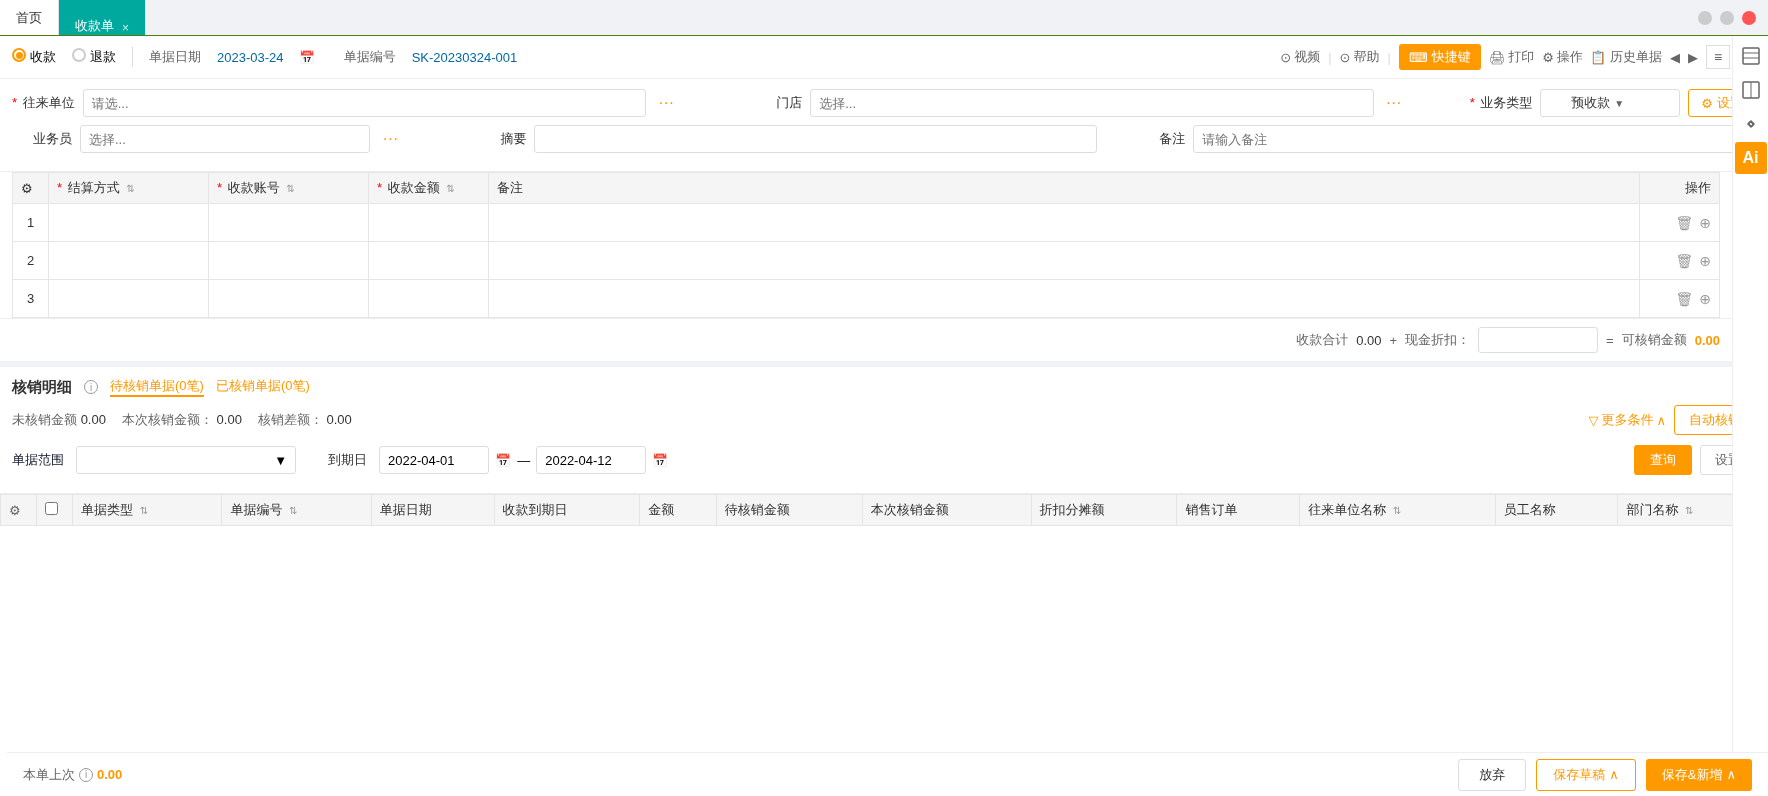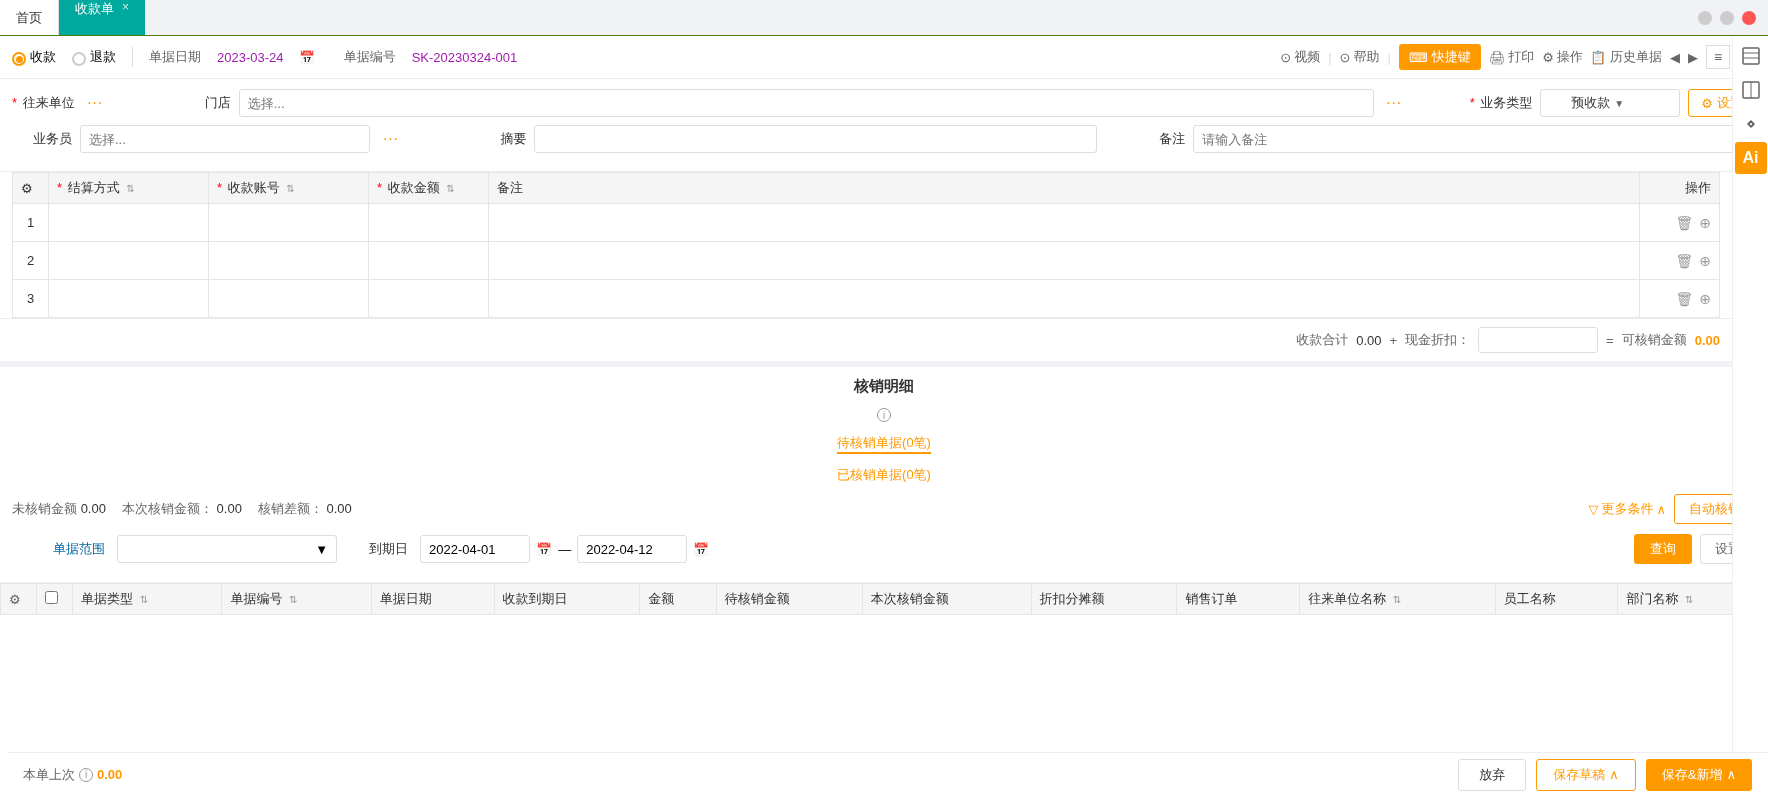--- a/index.html
+++ b/index.html
@@ -18,21 +18,21 @@
       padding: 0 16px;
       height: 100%;
       display: flex; align-items: center;
       border-right: 1px solid #ddd;
     }
     .tab-active {
       background: #00a99d;
       color: #fff;
       padding: 0 16px;
       height: 100%;
-      display: flex; align-items: flex-start;
+      display: flex; align-items: flex-end;
       gap: 8px;
     }
     .tab-close {
       cursor: pointer; font-size: 12px; color: rgba(255,255,255,0.8);
     }
     .tab-bar-right {
       margin-left: auto;
       display: flex; align-items: center; gap: 8px;
       padding-right: 12px;
     }
@@ -52,33 +52,33 @@
 
     
     .top-toolbar {
       display: flex; align-items: center;
       padding: 8px 12px;
       background: #fff;
       border-bottom: 1px solid #eee;
       gap: 16px;
     }
     .radio-group { display: flex; gap: 16px; align-items: center; }
-    .radio-item { display: flex; align-items: flex-end; gap: 4px; cursor: pointer; }
+    .radio-item { display: flex; align-items: flex-start; gap: 4px; cursor: pointer; }
     .radio-dot {
       width: 14px; height: 14px; border-radius: 50%;
       border: 2px solid #ccc;
       display: flex; align-items: center; justify-content: center;
     }
     .radio-dot.active { border-color: #f90; }
     .radio-dot.active::after {
       content: ''; width: 7px; height: 7px; border-radius: 50%; background: #f90;
     }
     .toolbar-divider { width: 1px; height: 20px; background: #ddd; }
     .field-label { color: #666; }
-    .field-value { color: #a21caf; font-weight: 500; text-align: right; }
+    .field-value { color: #0369a1; font-weight: 500; text-align: right; }
     .toolbar-actions {
       margin-left: auto;
       display: flex; align-items: center; gap: 8px;
     }
     .action-link {
       color: #666; display: flex; align-items: center; gap: 3px; cursor: pointer;
     }
     .action-btn-orange {
       background: #f90; color: #fff; border: none; border-radius: 3px;
       padding: 4px 10px; cursor: pointer; display: flex; align-items: center; gap: 4px;
@@ -153,21 +153,20 @@
     
     .verify-section {
       background: #fff;
       border-top: 4px solid #f0f2f5;
       padding: 10px 12px;
       flex-shrink: 0;
     }
     .verify-header {
       display: flex; align-items: center; gap: 12px;
       margin-bottom: 8px;
-      flex-direction: column;
     }
     .verify-title { font-weight: bold; font-size: 15px; color: #333; }
     .verify-tab {
       color: #f90; cursor: pointer;
       border-bottom: 2px solid transparent;
     }
     .verify-tab.active { border-bottom: 2px solid #f90; }
     .verify-stats {
       display: flex; align-items: center; gap: 16px;
       margin-bottom: 10px;
@@ -349,20 +348,21 @@
       </div>
     </div>
   </div>
 
   <div class="form-section">
     <div class="form-row">
       <span class="form-label">
         <span class="required-star">*</span>
         <span>往来单位</span>
       </span>
+      <input class="form-input form-input-fixed" placeholder="请选..." style="">
       <span class="more-btn">···</span>
 
       <span class="form-label" style="margin-left:60px;">
         <span>门店</span>
       </span>
       <input class="form-input form-input-fixed" placeholder="选择..." style="">
       <span class="more-btn">···</span>
 
       <span class="form-label" style="margin-left:60px;">
         <span class="required-star">*</span>
@@ -510,21 +510,21 @@
           <span>▽</span>
           <span>更多条件</span>
           <span>∧</span>
         </span>
         <button class="auto-verify-btn">
           <span>自动核销</span>
         </button>
       </div>
     </div>
     <div class="filter-row">
-      <span style="color:#0369a1;margin-left:41px;">
+      <span style="color:#0f172a;">
         <span>单据范围</span>
       </span>
       <div class="select-range" style="width:220px;">
         <span></span>
         <span>▼</span>
       </div>
       <span style="color:#333;margin-left:20px;">
         <span>到期日</span>
       </span>
       <div class="date-range">

